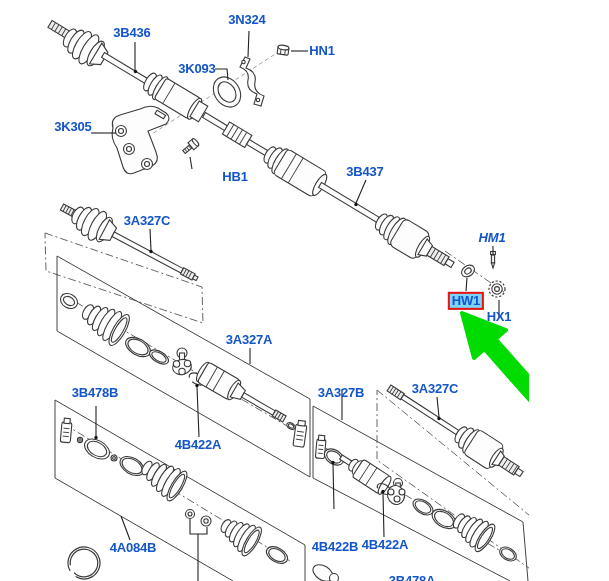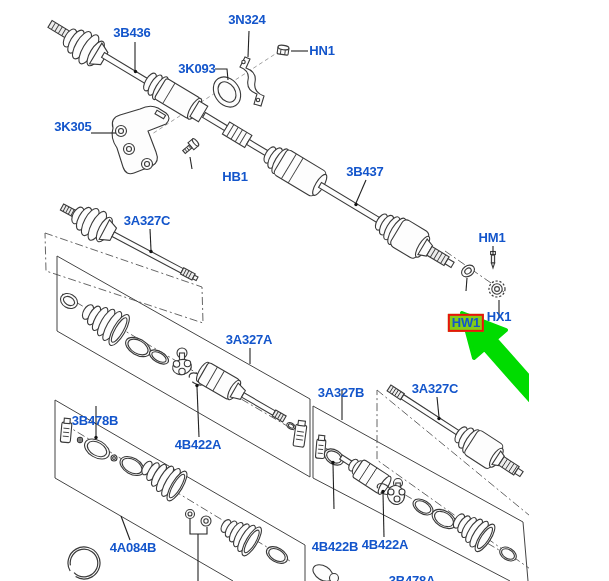--- a/index.html
+++ b/index.html
@@ -9,21 +9,21 @@
   }
   .stage svg{position:absolute;left:0;top:0;}
   .part-label{
     position:absolute;transform:translate(-50%,-50%);
     font-weight:bold;font-size:13px;line-height:1.1;white-space:nowrap;
     color:var(--label-color,#1355cb);cursor:pointer;letter-spacing:-0.2px;
     user-select:none;
   }
   .part-label.highlight{
     border:2px solid var(--highlight-color,#e8140c);
-    padding:0 2px;background:#84cc16;margin-top:22px;
+    padding:0 2px;background:#7dd3fc;
   }
   
   .pf{fill:#fdfdfd;stroke:#3a3a3a;stroke-width:1.1;}
   .pf2{fill:#ececec;stroke:#3a3a3a;stroke-width:1.1;}
   .wire{fill:none;stroke:#3a3a3a;stroke-width:1.2;}
   .ldr{stroke:#222;stroke-width:1.1;fill:none;}
   .dd{stroke:#555;stroke-width:0.9;fill:none;stroke-dasharray:8 3 2 3;}
   .dsh{stroke:#888;stroke-width:0.8;fill:none;stroke-dasharray:4 3;}
   .box{fill:none;stroke:#454545;stroke-width:1;}
   .dot{fill:#111;stroke:none;}
@@ -391,27 +391,27 @@
 
 <div>
       <div class="part-label" style="left: 132px; top: 33px;">3B436</div>
       <div class="part-label" style="left: 247px; top: 20px; text-align: right;">3N324</div>
       <div class="part-label" style="left: 197px; top: 69px;">3K093</div>
       <div class="part-label" style="left: 322px; top: 51px;">HN1</div>
       <div class="part-label" style="left: 73px; top: 127px;">3K305</div>
       <div class="part-label" style="left: 191px; top: 177px; margin-left: 44px;">HB1</div>
       <div class="part-label" style="left: 365px; top: 172px;">3B437</div>
       <div class="part-label" style="left: 147px; top: 221px;">3A327C</div>
-      <div class="part-label" style="left: 492px; top: 238px;">HM1</div>
+      <div class="part-label" style="left: 492px; top: 238px; font-style: italic;">HM1</div>
       <div class="part-label highlight" style="left: 466px; top: 301px;">HW1</div>
       <div class="part-label" style="left: 499px; top: 317px;">HX1</div>
       <div class="part-label" style="left: 249px; top: 340px;">3A327A</div>
       <div class="part-label" style="left: 341px; top: 381px; margin-top: 12px;">3A327B</div>
       <div class="part-label" style="left: 435px; top: 389px;">3A327C</div>
-      <div class="part-label" style="left: 95px; top: 421px;">3B478B</div>
+      <div class="part-label" style="left: 95px; top: 393px;">3B478B</div>
       <div class="part-label" style="left: 198px; top: 445px;">4B422A</div>
       <div class="part-label" style="left: 335px; top: 547px;">4B422B</div>
       <div class="part-label" style="left: 385px; top: 545px;">4B422A</div>
       <div class="part-label" style="left: 133px; top: 548px; text-align: center;">4A084B</div>
       <div class="part-label" style="left: 412px; top: 581px;">3B478A</div>
     </div>
 
 </div>
 
 </body></html>

